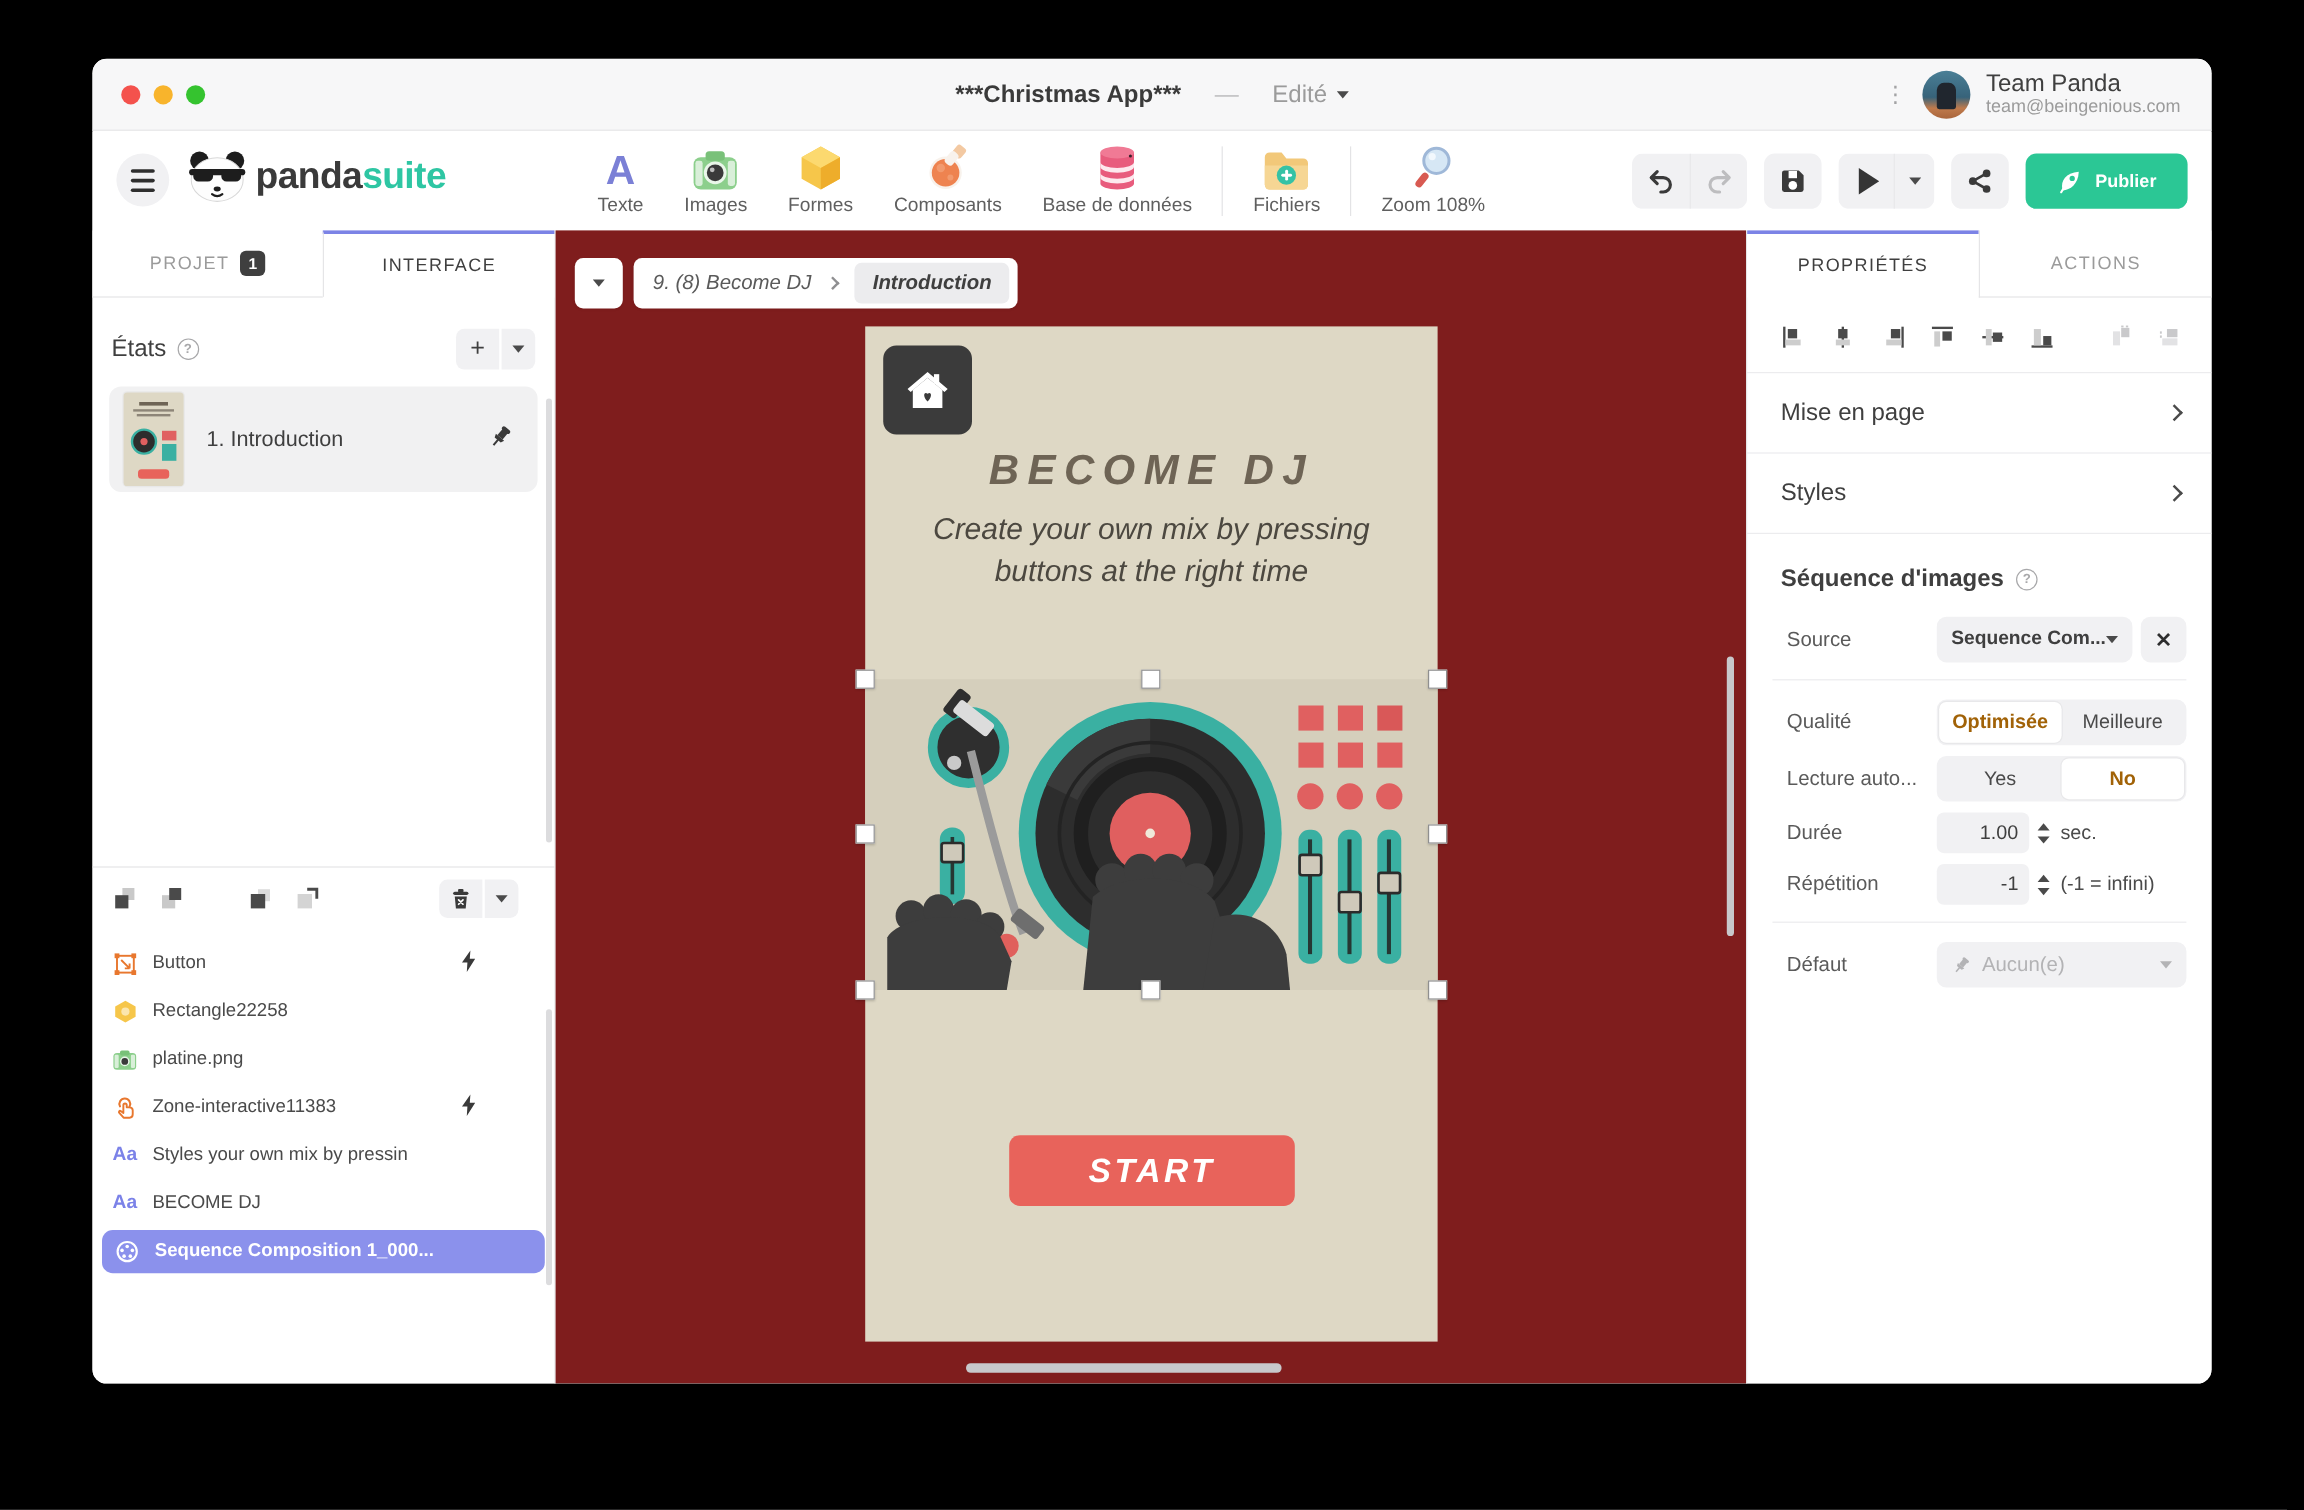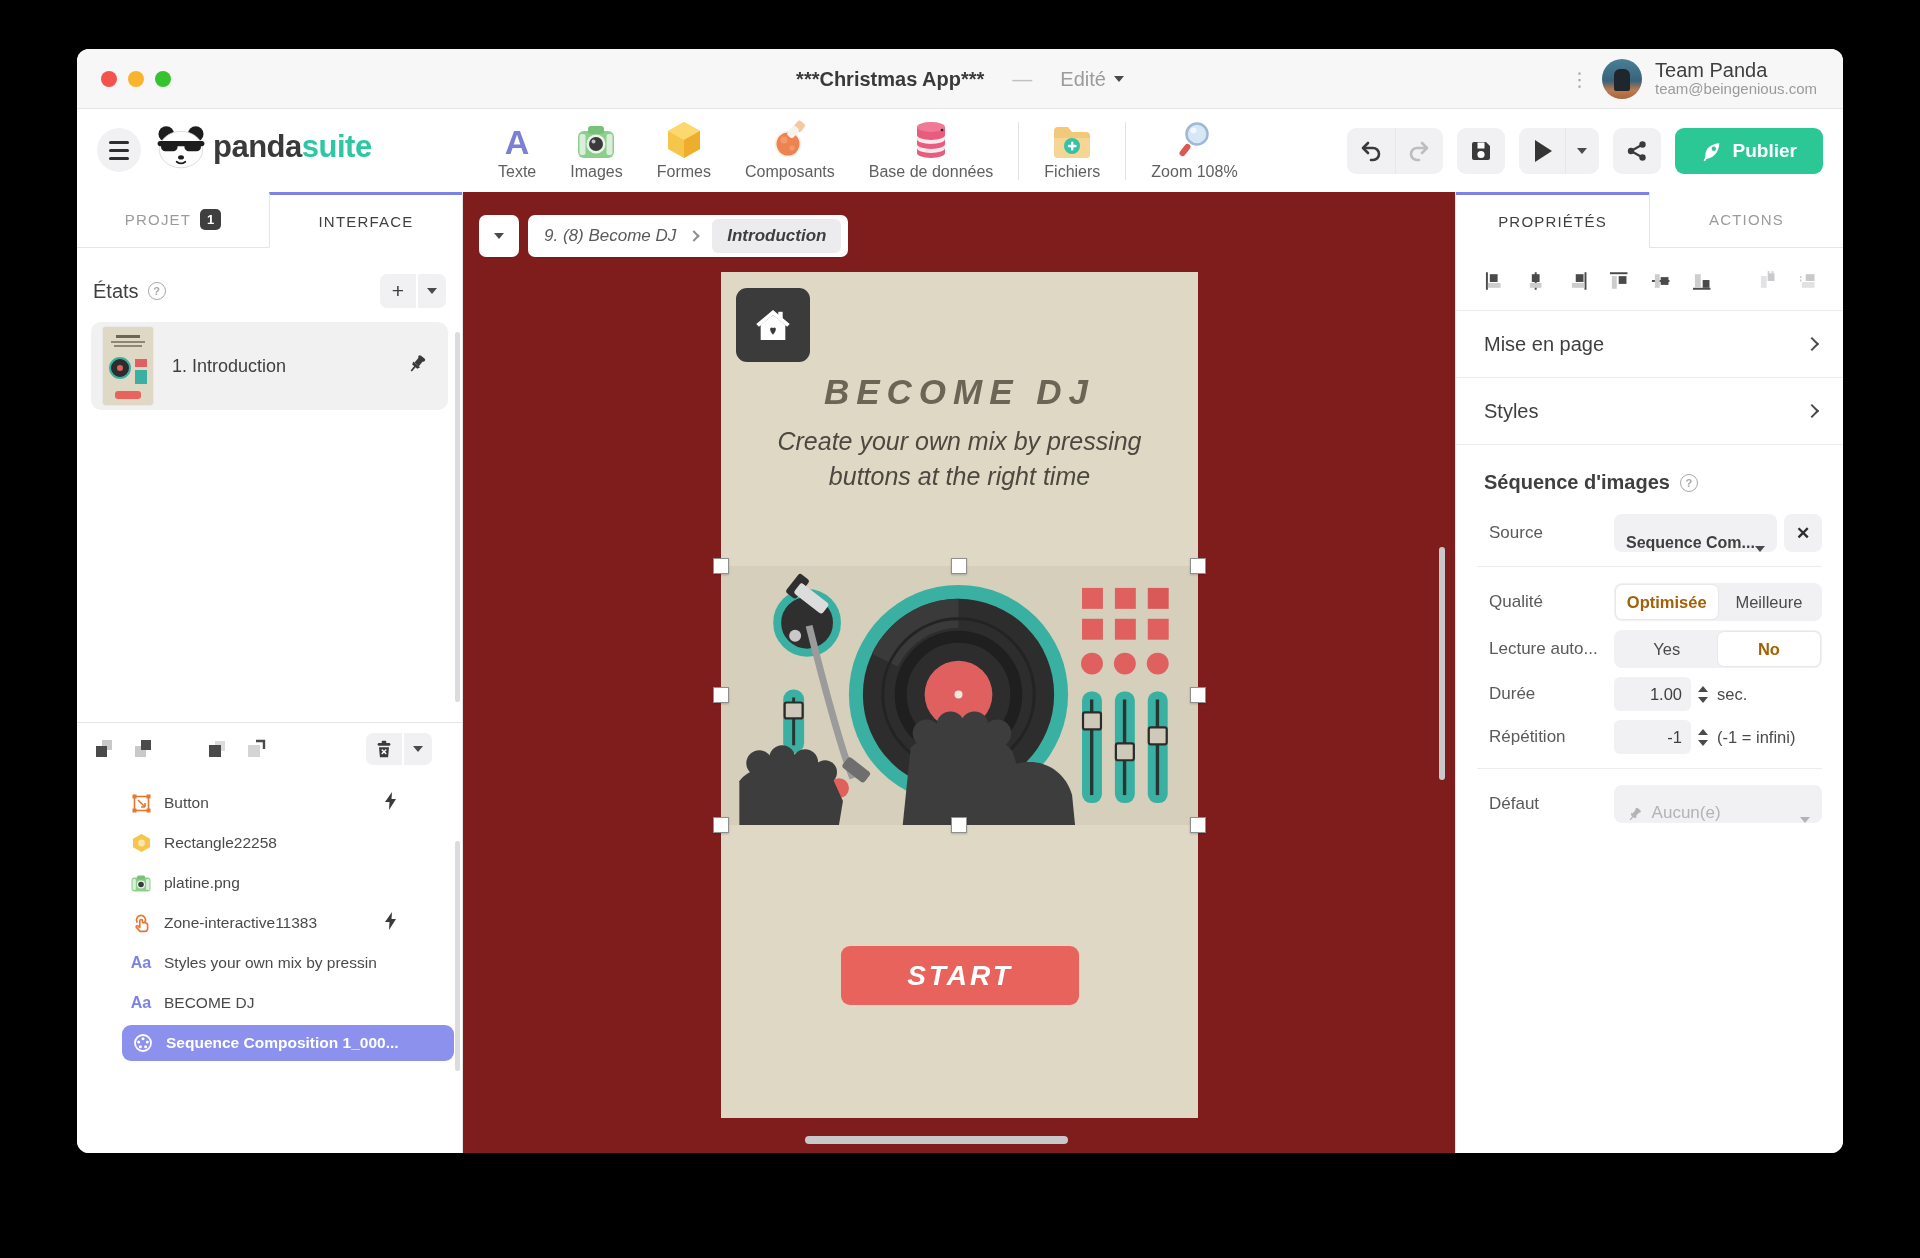--- a/index.html
+++ b/index.html
@@ -34,21 +34,21 @@
   .tool-ic { height:38px; display:flex; align-items:flex-end; justify-content:center; }
   .tool-label { font-size:16px; color:#5f5f5f; white-space:nowrap; }
   .tool-sep { width:1px; height:58px; background:#e3e3e5; margin:0 8px; }
   .atext { font-size:34px; font-weight:700; color:#7b80d6; line-height:34px; }
   .rightbtns { position:absolute; right:20px; top:18px; display:flex; align-items:center; gap:14px; }
   .btn-group { display:flex; border-radius:9px; overflow:hidden; }
   .sq-btn { height:46px; background:#f1f1f3; display:flex; align-items:center; justify-content:center; cursor:pointer; }
   .w48 { width:48px; } .w34 { width:34px; }
   .btn-group .sq-btn + .sq-btn { border-left:1px solid #e7e7e9; }
   .solo { border-radius:9px; width:48px; }
-  .publish { height:46px; padding:0 26px; border-radius:9px; background:#2bc795; color:#fff; font-size:19px; font-weight:700; display:flex; align-items:center; gap:10px; cursor:pointer; }
+  .publish { height:46px; padding:0 26px; border-radius:9px; background:#2bc795; color:#fff; font-size:15px; font-weight:700; display:flex; align-items:center; gap:10px; cursor:pointer; }
   .play-tri { width:0; height:0; border-top:11px solid transparent; border-bottom:11px solid transparent; border-left:17px solid #353535; margin-left:4px; }
   .tri-down { width:0; height:0; border-left:5px solid transparent; border-right:5px solid transparent; border-top:6px solid #4a4a4a; }
   .tri-up { width:0; height:0; border-left:5px solid transparent; border-right:5px solid transparent; border-bottom:6px solid #4a4a4a; }
 
   
   .main { position:absolute; left:0; top:143px; right:0; bottom:0; display:flex; }
   .sidebar { position:relative; width:386px; border-right:1px solid #e5e5e7; background:#fff; }
   .canvas { position:relative; flex:1; background:#7f1d1d; overflow:hidden;font-style:italic; }
   .props { position:relative; width:388px; background:#fff; border-left:1px solid #e5e5e7; }
 
@@ -84,21 +84,21 @@
   .side-scroll { position:absolute; right:2px; top:84px; width:5px; height:370px; border-radius:3px; background:#dcdcde; }
 
   
   .layers { position:absolute; top:530px; left:0; right:0; bottom:0; border-top:1px solid #e5e5e7; }
   .layers-toolbar { height:52px; display:flex; align-items:center; padding:0 30px 0 16px; gap:17px; }
   .lt-gap { width:18px; }
   .layers-toolbar .spacer { flex:1; }
   .trash-group { display:flex; gap:2px; }
   .trash-btn { width:36px; height:32px; background:#f1f1f3; border-radius:7px 0 0 7px; display:flex; align-items:center; justify-content:center; cursor:pointer; }
   .trash-caret { width:28px; height:32px; background:#f1f1f3; border-radius:0 7px 7px 0; display:flex; align-items:center; justify-content:center; cursor:pointer; }
-  .layer-list { padding-top:8px;padding-left:37px; }
+  .layer-list { padding-top:8px; }
   .layer-row { height:40px; display:flex; align-items:center; padding:0 14px; cursor:pointer; }
   .layer-ic { width:26px; display:flex; justify-content:center; margin-right:10px; }
   .layer-label { font-size:15.5px; color:#4a4a4a; white-space:nowrap; }
   .aa { font-size:16px; font-weight:700; color:#7b82e8; }
   .bolt { margin-left:auto; margin-right:50px; }
   .layer-row.selected { background:#8b91ec; border-radius:9px; margin:2px 8px; height:36px; padding:0 8px; }
   .layer-row.selected .layer-label { color:#fff; font-weight:700; }
   .list-scroll { position:absolute; right:2px; top:118px; width:5px; height:230px; border-radius:3px; background:#dcdcde; }
 
   
@@ -121,21 +121,21 @@
 
   
   .align-row { display:flex; align-items:center; gap:20px; padding:22px 24px 18px 28px; border-bottom:1px solid #ececee; }
   .align-row .grp-gap { width:4px; }
   .section-row { display:flex; align-items:center; justify-content:space-between; height:67px; padding:0 26px 0 28px; border-bottom:1px solid #ececee; cursor:pointer; }
   .section-label { font-size:20px; color:#3f3f3f; }
   .chev-big { width:10px; height:10px; border-top:2.5px solid #4a4a4a; border-right:2.5px solid #4a4a4a; transform:rotate(45deg); }
   .seq-head { display:flex; align-items:center; gap:10px; padding:26px 28px 20px 28px; font-size:20px; font-weight:700; color:#3f3f3f; }
   .field { display:flex; align-items:center; padding:0 21px 0 33px; margin-bottom:9px; }
   .field-label { width:125px; font-size:17px; color:#5a5a5a; white-space:nowrap; overflow:hidden; }
-  .dd { height:38px; background:#f1f1f3; border-radius:8px; display:flex; align-items:flex-end; padding:0 12px; cursor:pointer; }
+  .dd { height:38px; background:#f1f1f3; border-radius:8px; display:flex; align-items:center; padding:0 12px; cursor:pointer; }
   .src-dd { width:163px; font-size:16px; font-weight:700; color:#3f3f3f; }
   .src-dd .tri-down { margin-left:auto; }
   .x-btn { width:38px; height:38px; margin-left:7px; background:#f1f1f3; border-radius:8px; display:flex; align-items:center; justify-content:center; font-size:17px; font-weight:700; color:#2e2e2e; cursor:pointer; }
   .divider { height:1px; background:#ececee; margin:14px 0 16px 21px; }
   .divider.full { margin-left:21px; margin-right:21px; }
   .seg { width:209px; height:38px; background:#f1f1f3; border-radius:8px; padding:2px; display:flex; }
   .seg span { flex:1; display:flex; align-items:center; justify-content:center; font-size:16.5px; color:#4a4a4a; cursor:pointer; border-radius:6px; }
   .seg span.on { background:#fff; color:#a16207; font-weight:700; box-shadow:0 0 0 1px #e8e8ea; }
   .num-input { width:77px; height:34px; background:#f1f1f3; border-radius:6px; display:flex; align-items:center; justify-content:flex-end; padding-right:9px; font-size:16.5px; color:#3f3f3f; cursor:text; }
   .stepper { display:flex; flex-direction:column; gap:5px; margin:0 9px 0 7px; }

